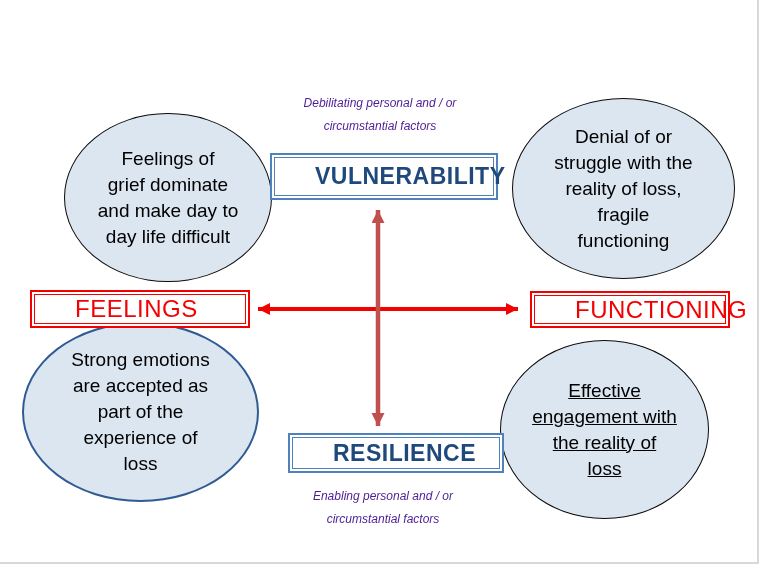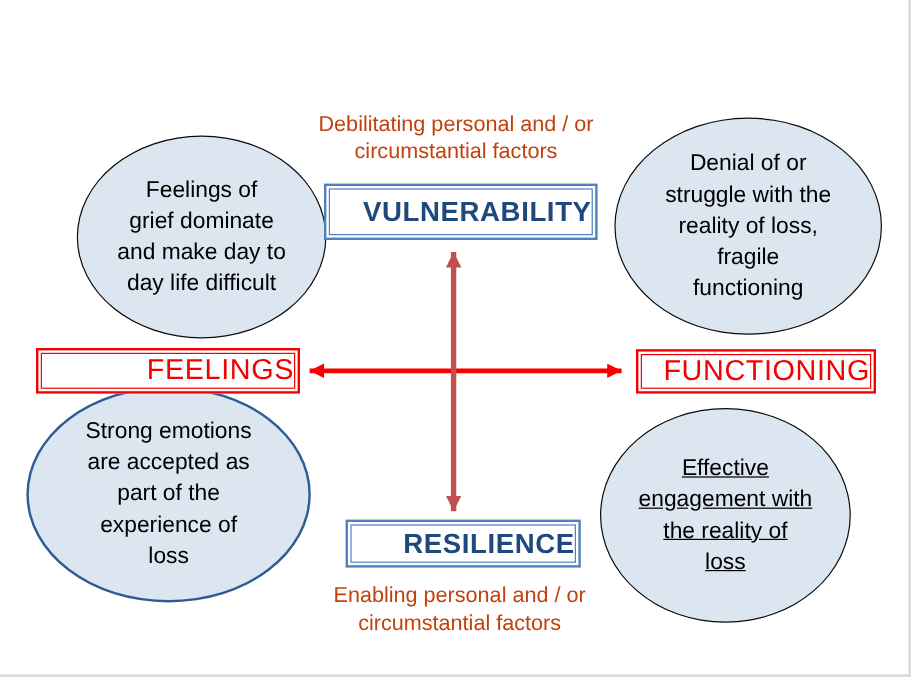--- a/index.html
+++ b/index.html
@@ -60,52 +60,54 @@
     background: #ffffff;
   }
   .dbox .inner {
     box-sizing: border-box;
     border: 1px solid;
     border-color: inherit;
     width: 100%;
     height: 100%;
     display: flex;
     align-items: center;
-    justify-content: flex-end;
+    justify-content: flex-start;
     text-align: center;
+    padding-left: 40px;
   }
   .blue-box { border-color: var(--c-blue-box-border, #4f81bd); }
   .blue-box .inner { border-color: var(--c-blue-box-border, #4f81bd); }
   .blue-box .label {
     font-weight: bold;
     font-size: 23px;
     letter-spacing: 0.5px;
     color: var(--c-blue-text, #1f497d);
   }
   .red-box { border-color: var(--c-red, #f40000); }
   .red-box .inner { border-color: var(--c-red, #f40000); }
   .red-box .label {
     font-size: 24px;
     letter-spacing: 0.5px;
     color: var(--c-red, #f40000);
   }
 
   .box-vulnerability { left: 270px; top: 153px; width: 228px; height: 47px; }
-  .box-resilience    { left: 288px; top: 433px; width: 196px; height: 40px; }
+  .box-resilience    { left: 288px; top: 433px; width: 216px; height: 40px; }
   .box-feelings      { left: 30px;  top: 290px; width: 220px; height: 38px; }
   .box-functioning   { left: 530px; top: 291px; width: 200px; height: 37px; }
 
   
   .caption {
     position: absolute;
     width: 300px;
     text-align: center;
-    font-size: 18px;
+    font-style: italic;
+    font-size: 12px;
     line-height: 22.5px;
-    color: #c2410c;
+    color: #4c1d95;
     white-space: pre-line;
   }
   .caption-top    { left: 230px; top: 92px; }
   .caption-bottom { left: 233px; top: 485px; }
 </style>
 </head>
 <body>
 
 <div class="canvas">
 

